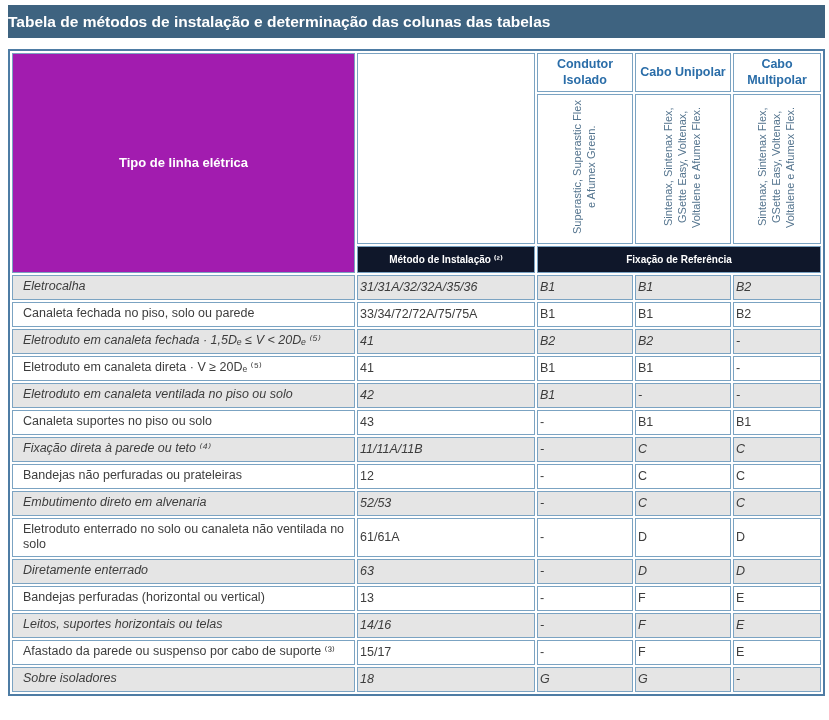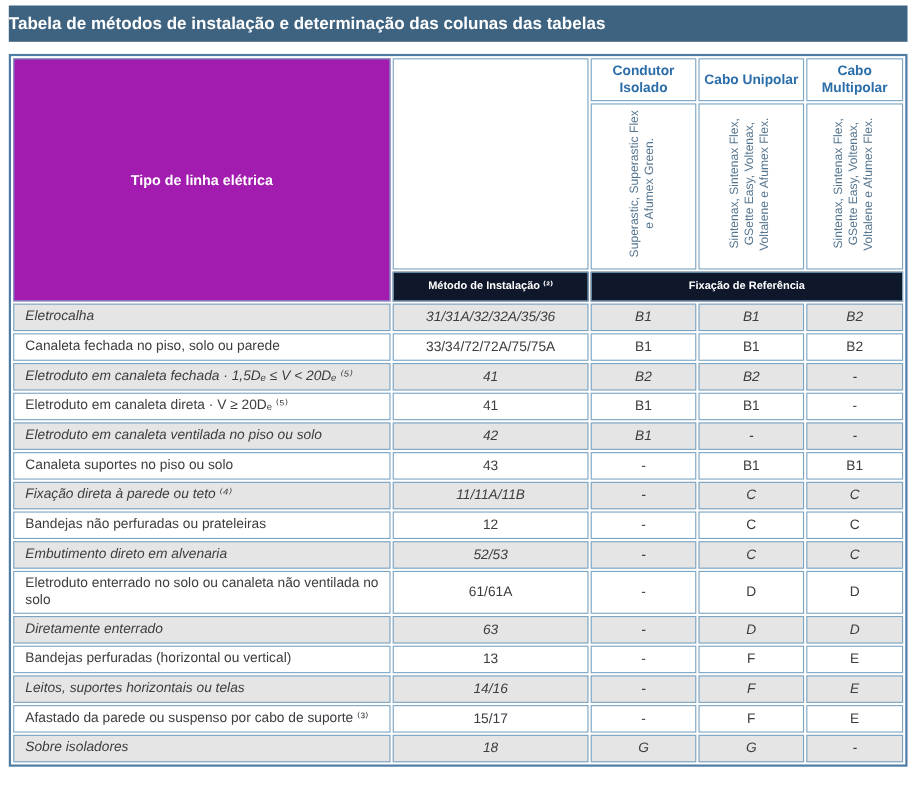--- a/index.html
+++ b/index.html
@@ -93,21 +93,21 @@
     font-size: 12.5px;
     height: 25px;
     vertical-align: middle;
   }
   tbody.data tr.alt td { background: #e5e5e5; font-style: italic; }
   td.tipo {
     text-align: left;
     padding: 3px 8px 3px 10px;
     line-height: 1.25;
   }
-  td.val { text-align: center; padding: 2px; }
+  td.val { padding: 2px; }
 </style>
 </head>
 <body>
 
 <div class="page">
 
   <div class="title-bar">
     <span>Tabela de métodos de instalação e determinação das colunas das tabelas</span>
   </div>
 

